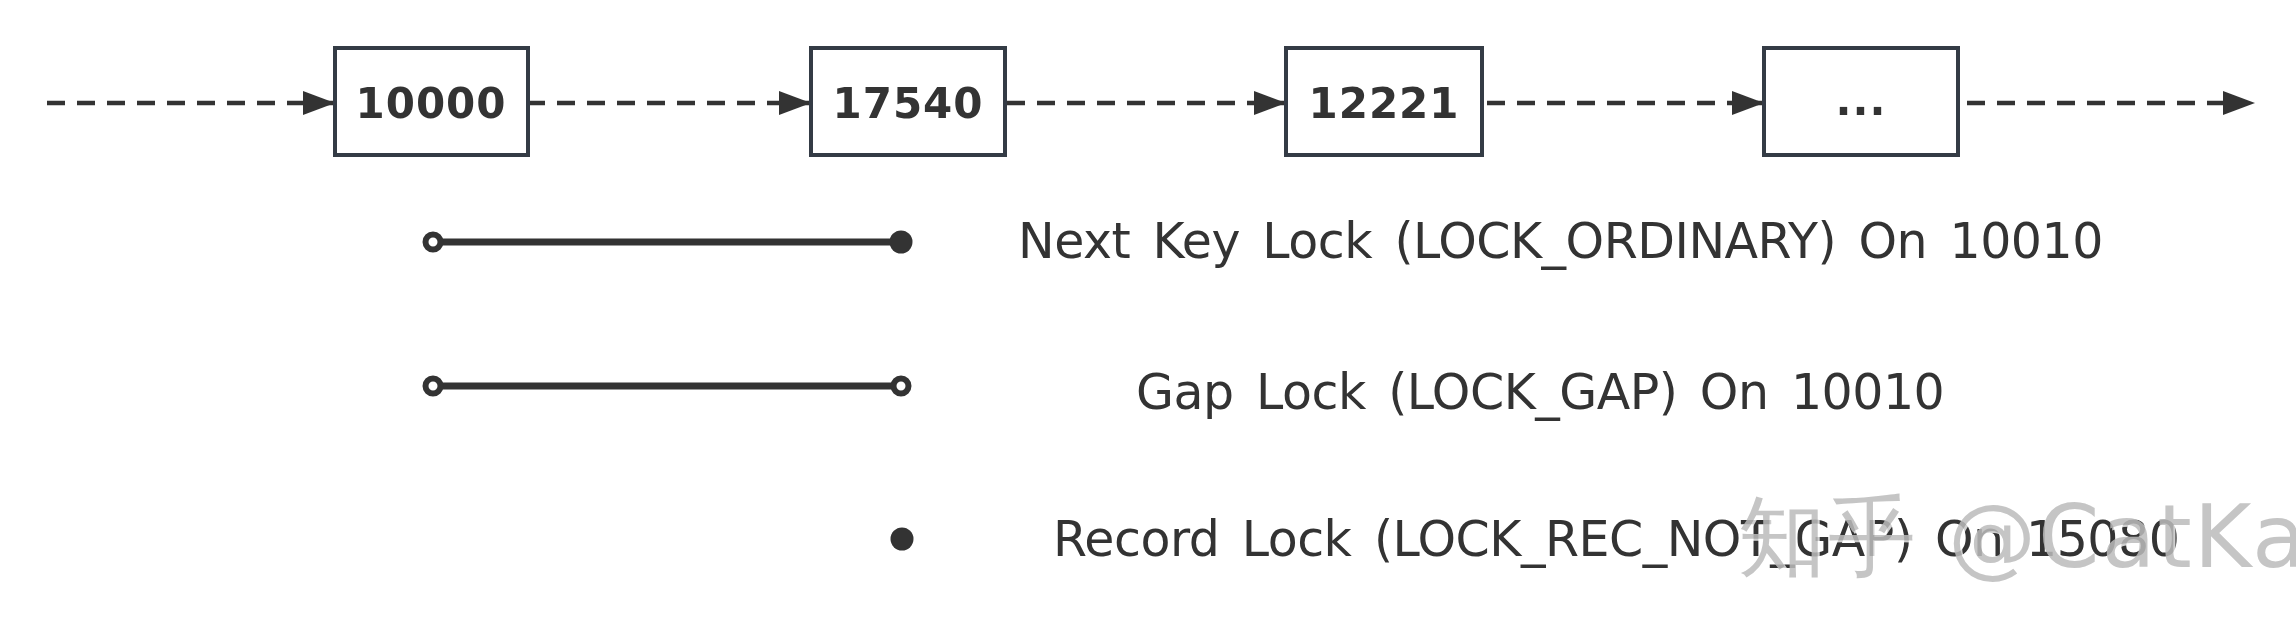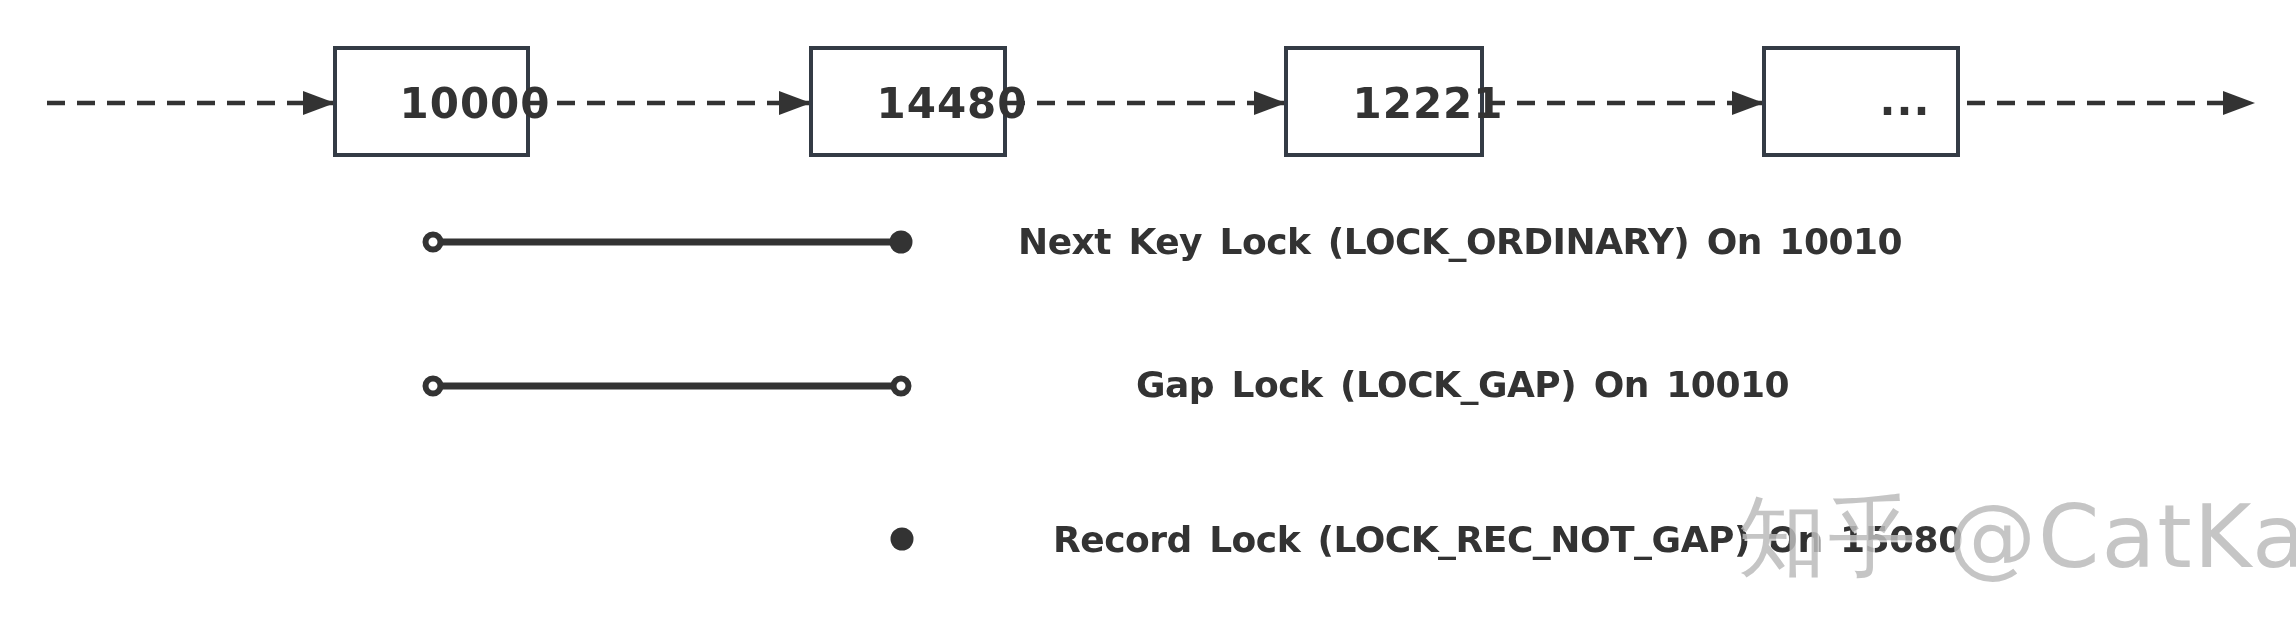--- a/index.html
+++ b/index.html
@@ -41,27 +41,26 @@
 
   
   .node-label{
     position:absolute;
     transform:translate(-50%,-50%);
     font-size:42px;
     font-weight:bold;
     color:var(--stroke);
     white-space:nowrap;
     letter-spacing:1px;
-    margin-left:44px;
   }
   .legend-label{
     position:absolute;
     transform:translateY(-50%);
-    font-size:36px;
-    font-weight:bold;
+    font-size:49px;
+    font-weight:normal;
     color:var(--stroke);
     white-space:nowrap;
     letter-spacing:-0.5px;
     word-spacing:0.15em;
   }
   .watermark{
     position:absolute;
     left:1738px;
     top:478px;
     font-size:88px;
@@ -98,23 +97,23 @@
     <circle class="marker-filled" cx="901" cy="242" r="11.5"></circle>
 
     <line class="lock-line" x1="440" y1="386" x2="894" y2="386"></line>
     <circle class="marker-open" cx="433" cy="386" r="7.5"></circle>
     <circle class="marker-open" cx="901" cy="386" r="7.5"></circle>
 
     <circle class="marker-filled" cx="902" cy="539" r="11.5"></circle>
   </svg>
 
   <div class="node-label" style="left:431px;top:103px">10000</div>
-  <div class="node-label" style="left:908px;top:103px">14480</div>
+  <div class="node-label" style="left:908px;top:103px">17540</div>
   <div class="node-label" style="left:1384px;top:103px">12221</div>
   <div class="node-label" style="left:1861px;top:100px">...</div>
 
   <div class="legend-label" style="left:1018px;top:241px">Next Key Lock (LOCK_ORDINARY) On 10010</div>
-  <div class="legend-label" style="left:1136px;top:384px">Gap Lock (LOCK_GAP) On 10010</div>
+  <div class="legend-label" style="left:1136px;top:392px">Gap Lock (LOCK_GAP) On 10010</div>
   <div class="legend-label" style="left:1053px;top:539px">Record Lock (LOCK_REC_NOT_GAP) On 15080</div>
 
   <div class="watermark">知乎 @CatKang</div>
 
 </div>
 
 </body></html>

